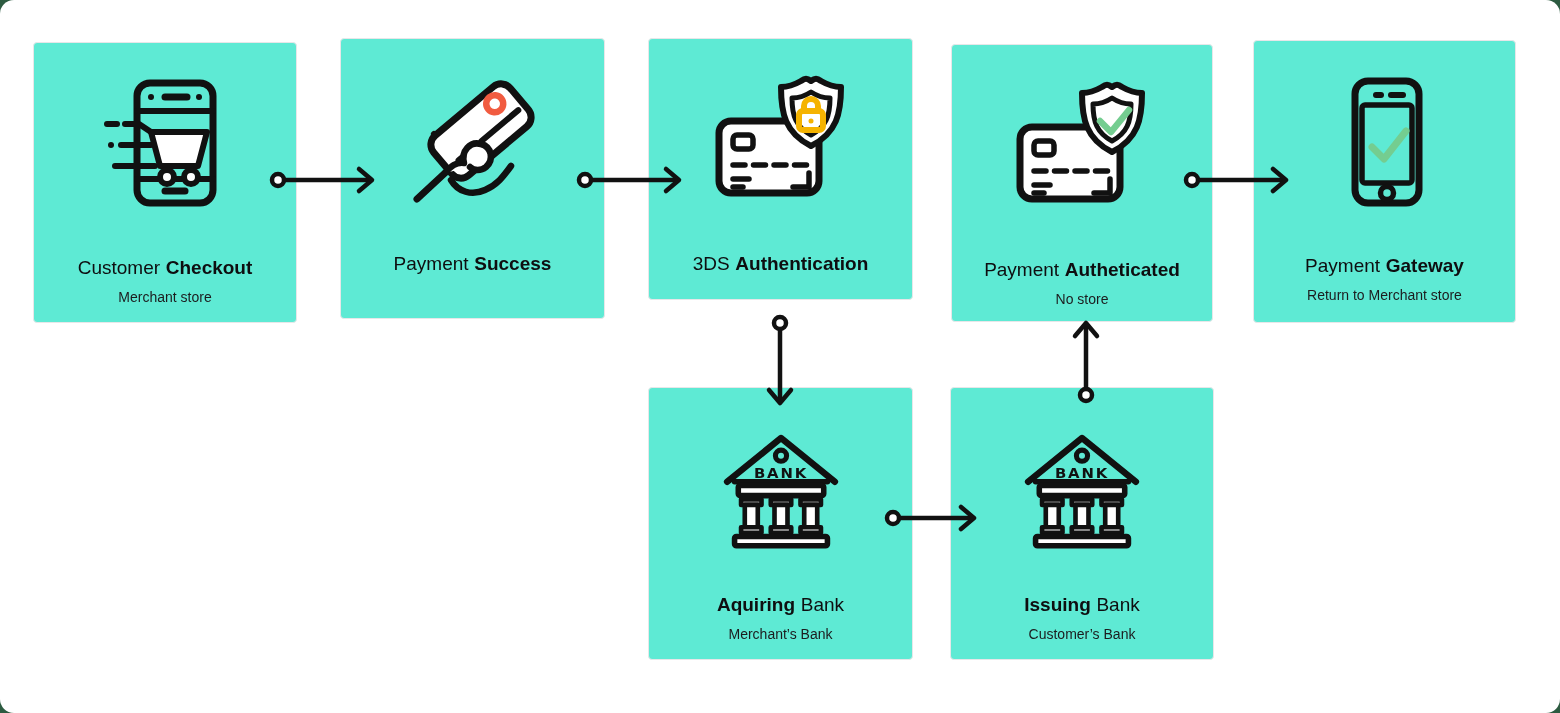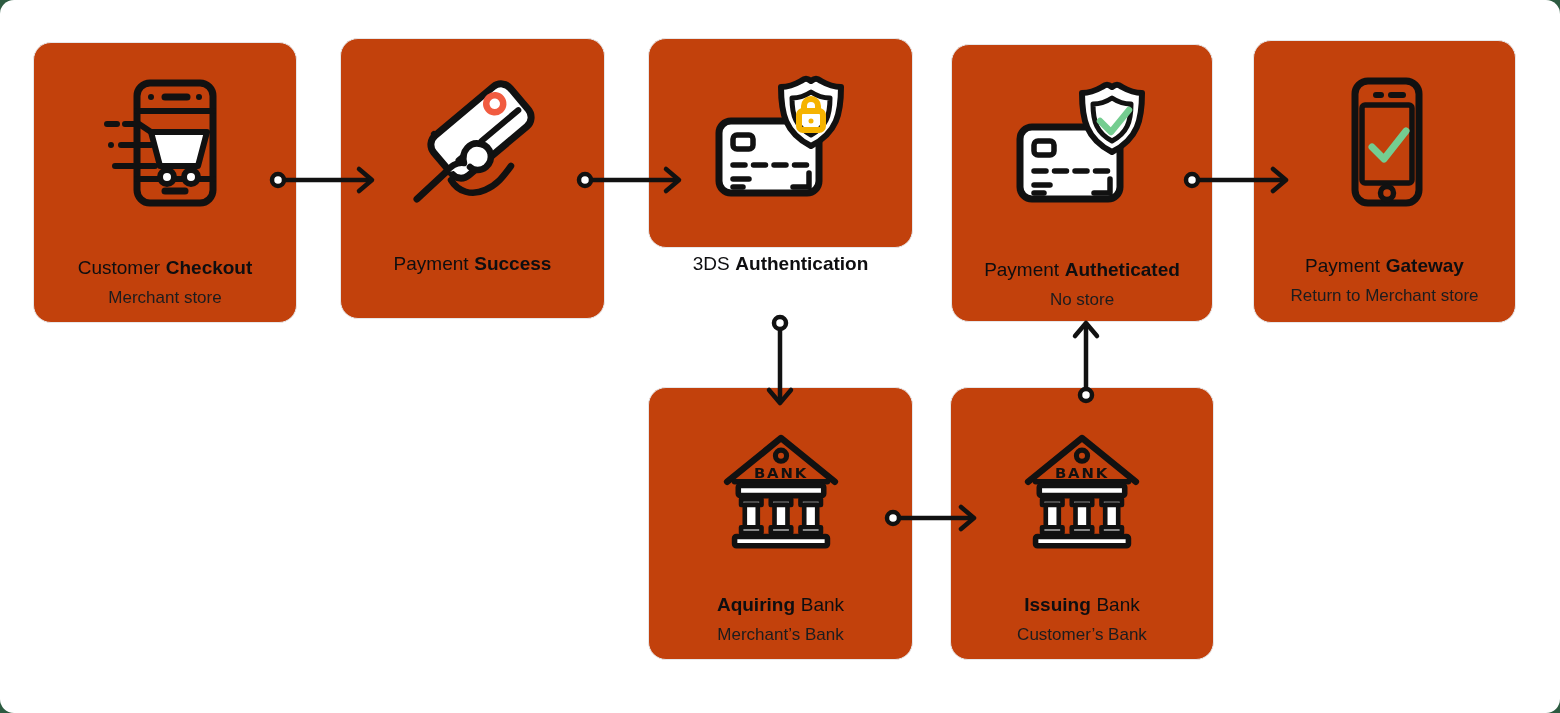--- a/index.html
+++ b/index.html
@@ -8,41 +8,41 @@
     --yellow:#F5B301;
     --green:#74CD90;
     --backdrop:#2d5b41;
     --card-border:#e7e7e9;
   }
   *{margin:0;padding:0;box-sizing:border-box;}
   body{font-family:"Liberation Sans",sans-serif;background:var(--backdrop);}
   .stage{position:relative;width:1560px;height:713px;background:var(--backdrop);overflow:hidden;}
   .sheet{position:absolute;inset:0;background:#ffffff;border-radius:14px;}
   .card{
-    position:absolute;background:#c2410c;border:1px solid var(--card-border);
-    border-radius:18px;
+    position:absolute;background:#5eead4;border:1px solid var(--card-border);
+    border-radius:4px;
   }
   .icon{position:absolute;top:34px;left:50%;transform:translateX(-50%);color:var(--ink);}
   .card--bank .icon{top:38px;}
   .title{
     position:absolute;top:212px;left:0;right:0;
     display:flex;justify-content:center;gap:0.30em;
     font-size:19px;color:#0e0e10;font-weight:400;line-height:26px;
   }
   .card--bank .title{top:204px;justify-content:center;}
   .title .b{font-weight:700;}
   .sub{
     position:absolute;top:246px;left:0;right:0;text-align:center;
-    font-size:17px;color:#1c1c1e;line-height:17px;
+    font-size:14px;color:#1c1c1e;line-height:17px;
   }
   .card--bank .sub{top:238px;}
   
   .c1{left:33px;top:42px;width:264px;height:281px;}
   .c2{left:340px;top:38px;width:265px;height:281px;}
-  .c3{left:648px;top:38px;width:265px;height:210px;}
+  .c3{left:648px;top:38px;width:265px;height:262px;}
   .c4{left:951px;top:44px;width:262px;height:278px;}
   .c5{left:1253px;top:40px;width:263px;height:283px;}
   .c6{left:648px;top:387px;width:265px;height:273px;}
   .c7{left:950px;top:387px;width:264px;height:273px;}
   .arrow{position:absolute;color:var(--ink);z-index:3;}
   .a1{left:268px;top:165px;}
   .a2{left:575px;top:165px;}
   .a3{left:765px;top:313px;}
   .a4{left:884px;top:503px;}
   .a5{left:1071px;top:312px;}

